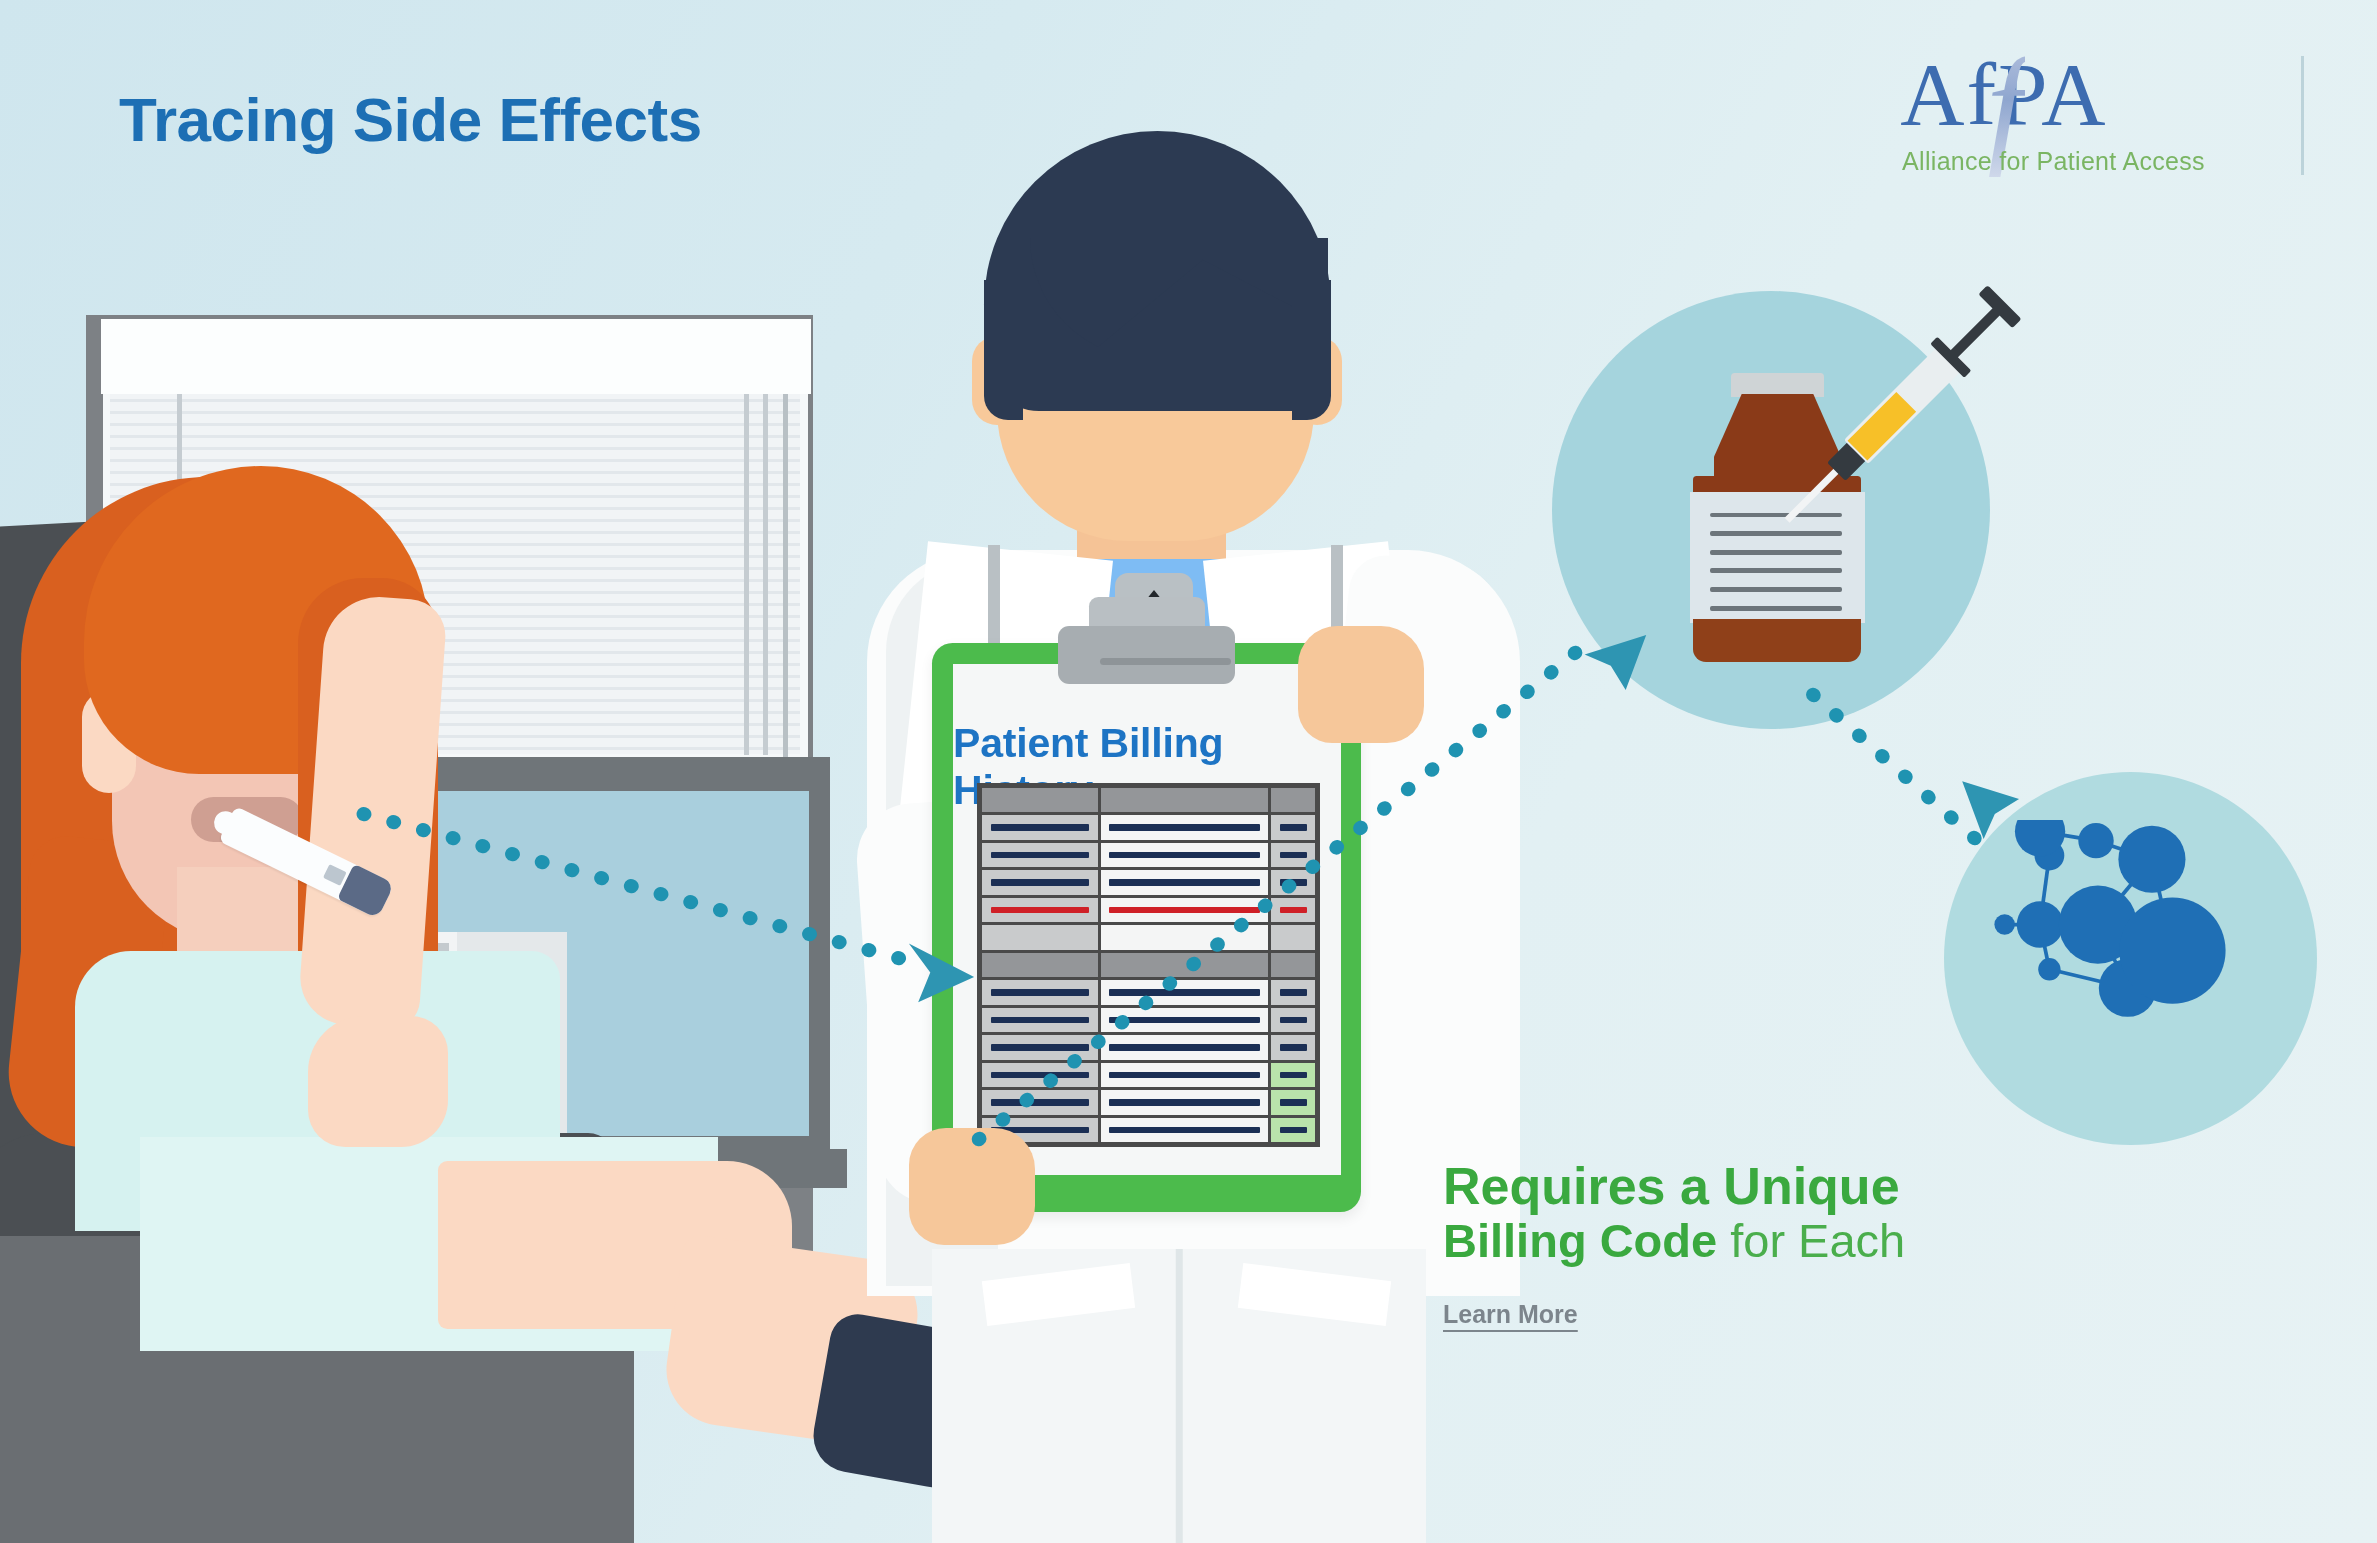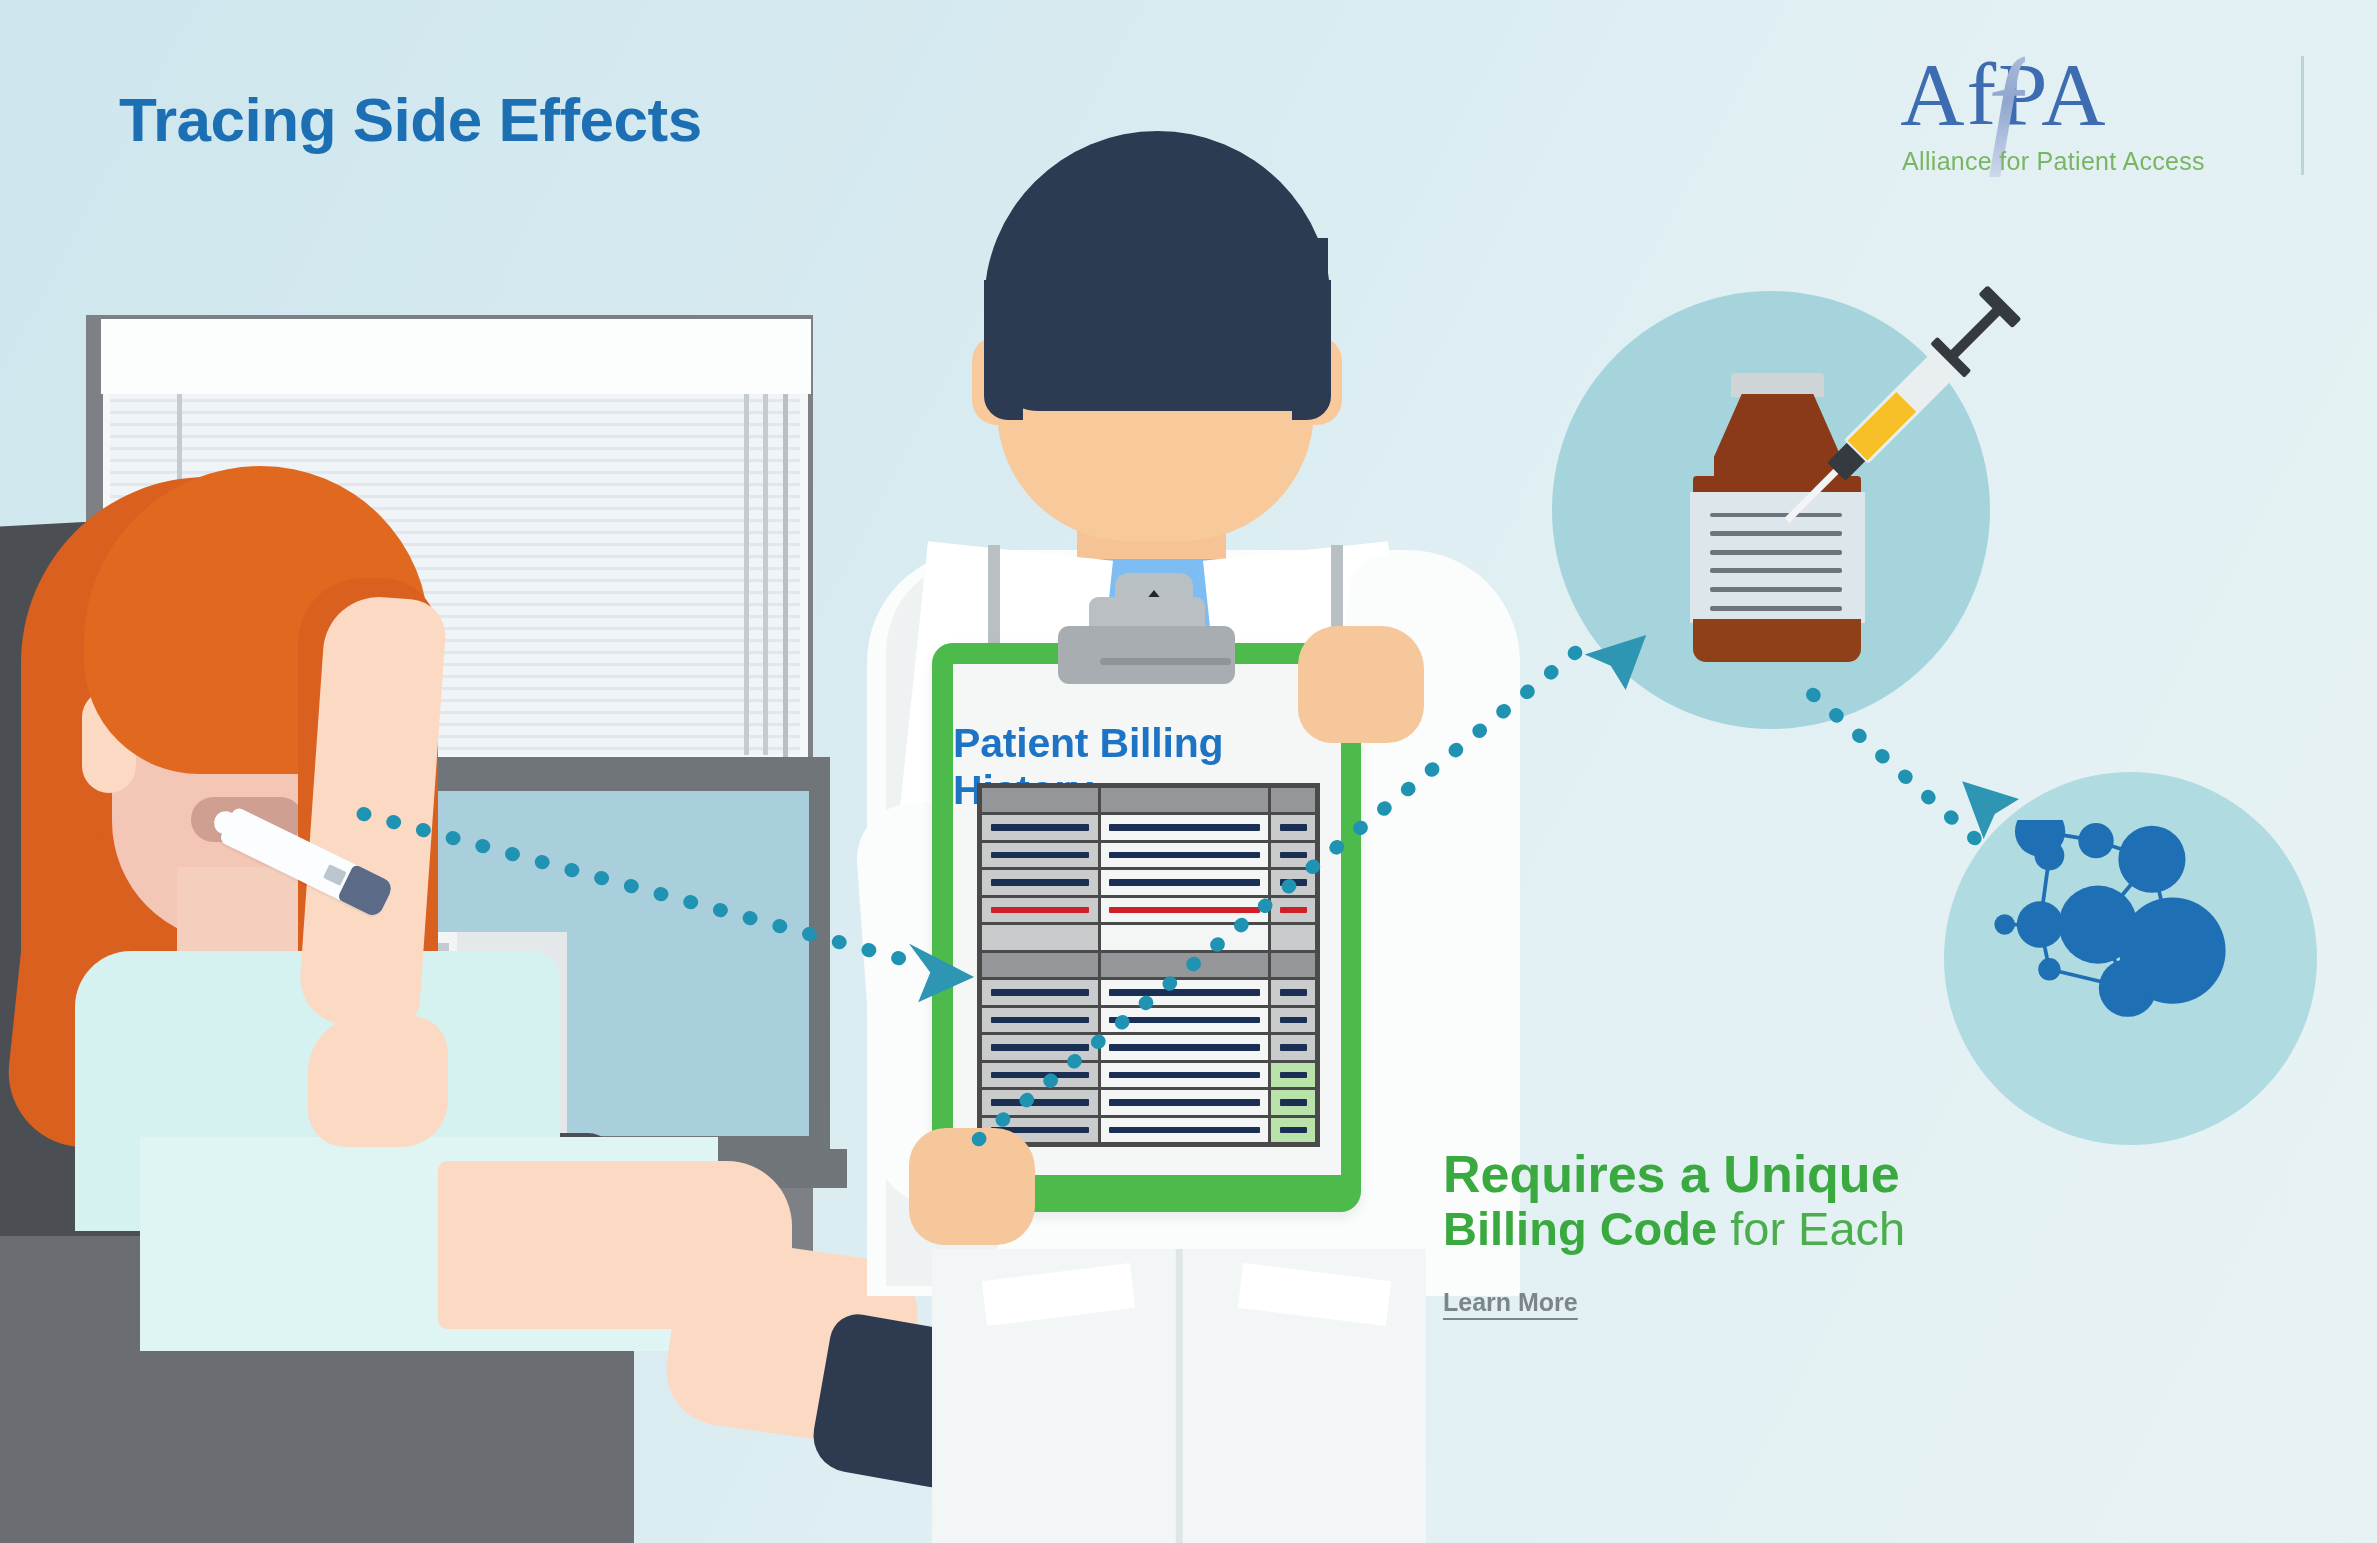--- a/index.html
+++ b/index.html
@@ -265,21 +265,21 @@
 
   
   #molecule { position:absolute; left:1986px; top:820px; width:289px; height:252px; }
   #molecule svg { width:100%; height:100%; }
 
   
   .arrowlayer { position:absolute; left:0; top:0; width:2377px; height:1544px; pointer-events:none; }
 
   
   #righttext { position:absolute; left:1443px; top:1145px; width:839px; }
-  #righttext .r1 { font-size:52px; font-weight:700; color:#3aa93f; line-height:1.12; white-space:nowrap; }
+  #righttext .r1 { font-size:52px; font-weight:700; color:#3aa93f; line-height:1.12; white-space:nowrap;margin-top:12px; }
   #righttext .r2 { font-size:47px; line-height:1.12; white-space:nowrap; }
   #righttext .r2 b { font-weight:700; color:#3aa93f; }
   #righttext .r2 span { font-weight:400; color:#4aae4c; }
   #righttext .r3 { font-size:52px; font-weight:400; color:#4aae4c; line-height:1.12; white-space:nowrap; }
   #learn {
     display:inline-block; margin-top:32px; font-size:25px; font-weight:700;
     color:#7c858c; text-decoration:underline; text-underline-offset:6.5px;
   }
 </style>
 </head>

